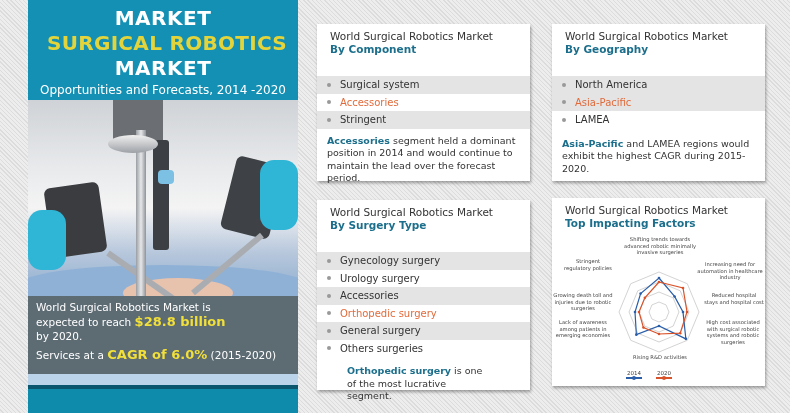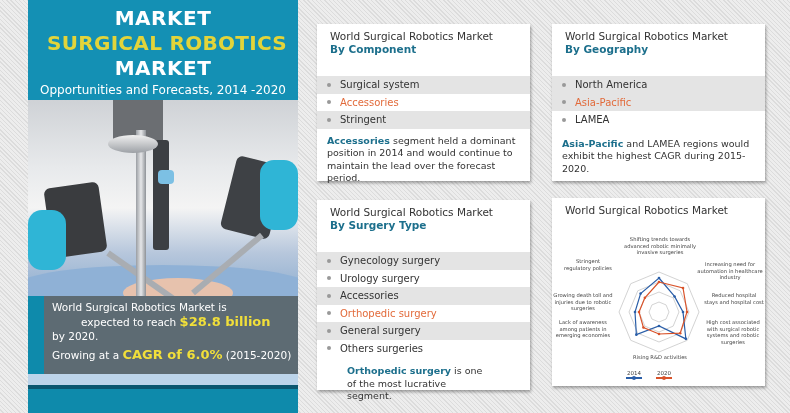--- a/index.html
+++ b/index.html
@@ -36,25 +36,25 @@
   .cap-blue { left: 130px; top: 70px; width: 16px; height: 14px; background: #7cc0e4; border-radius: 4px; }
   .left-unit { left: 20px; top: 85px; width: 55px; height: 70px; background: #3a3c3f; border-radius: 6px; transform: rotate(-8deg); }
   .left-blue { left: 0px; top: 110px; width: 38px; height: 60px; background: #2fb5d6; border-radius: 14px; }
   .right-unit { left: 200px; top: 60px; width: 50px; height: 75px; background: #3e4145; border-radius: 6px; transform: rotate(14deg); }
   .right-blue { left: 232px; top: 60px; width: 38px; height: 70px; background: #2fb5d6; border-radius: 14px; }
   .rod-l { left: 80px; top: 150px; width: 90px; height: 6px; background: #a9adb2; transform: rotate(35deg); transform-origin: left; }
   .rod-r { left: 165px; top: 190px; width: 90px; height: 6px; background: #a9adb2; transform: rotate(-40deg); transform-origin: left; }
   .drape { left: -10px; top: 165px; width: 290px; height: 40px; background: #8fb1d6; border-radius: 50% 50% 0 0; }
   .skin { left: 95px; top: 178px; width: 110px; height: 30px; background: #e7c2ad; border-radius: 50%; }
   .hero-info {
-    position: absolute; left: 16px; top: 296px; width: 270px; height: 78px;
+    position: absolute; left: 0; top: 296px; width: 270px; height: 78px;
     background: rgba(100,104,110,0.92); padding: 4px 8px; color: #ffffff;
   }
   .hero-info .l1 { font-size: 10.5px; line-height: 14px; }
-  .hero-info .l2 { font-size: 10.5px; line-height: 16px; margin-left: 29px; }
+  .hero-info .l2 { font-size: 10.5px; line-height: 16px; }
   .hero-info .hl { color: #f1df3a; font-weight: bold; font-size: 13px; }
   .hero-info .l3 { font-size: 10.5px; line-height: 12px; }
   .hero-info .l4 { font-size: 10.5px; line-height: 16px; margin-top: 5px; }
   .hero-band { position: absolute; left: 0; top: 374px; width: 270px; height: 11px; background: #bcd4ea; }
   .hero-dark { position: absolute; left: 0; top: 385px; width: 270px; height: 4px; background: #0a566f; }
 
   
   .card {
     position: absolute; background: #ffffff;
     box-shadow: 1px 2px 3px rgba(0,0,0,0.35);
@@ -104,21 +104,21 @@
     <div class="arm rod-r"></div>
     <div class="arm shaft2"></div>
     <div class="arm shaft1"></div>
     <div class="arm bowl"></div>
     <div class="arm cap-blue"></div>
   </div>
   <div class="hero-info">
     <div class="l1">World Surgical Robotics Market is</div>
     <div class="l2"><span>expected to reach </span><span class="hl">$28.8 billion</span></div>
     <div class="l3">by 2020.</div>
-    <div class="l4"><span>Growing at a </span><span class="hl">CAGR of 6.0%</span><span> (2015-2020)</span></div>
+    <div class="l4"><span>Services at a </span><span class="hl">CAGR of 6.0%</span><span> (2015-2020)</span></div>
   </div>
   <div class="hero-band"></div>
   <div class="hero-dark"></div>
 </div>
 
 <div class="card c-component">
   <div class="card-head">
     <div class="card-kicker">World Surgical Robotics Market</div>
     <div class="card-heading">By Component</div>
   </div>
@@ -191,20 +191,21 @@
         <span class="dot"></span>
         <span class="txt">Others surgeries</span>
       </li>
   </ul>
   <div class="note" style="padding:8px 38px 0 30px"><span class="em">Orthopedic surgery</span><span> is one of the most lucrative segment.</span></div>
 </div>
 
 <div class="card c-factors">
   <div class="card-head">
     <div class="card-kicker">World Surgical Robotics Market</div>
+    <div class="card-heading">Top Impacting Factors</div>
   </div>
   <div class="radar-wrap">
     <svg id="radar-svg" width="213" height="156">
         <polygon points="107,72 114.07106781186548,74.92893218813452 117,82 114.07106781186548,89.07106781186548 107,92 99.92893218813452,89.07106781186548 97,82 99.92893218813452,74.92893218813452" fill="none" stroke="#c8c8c8" stroke-width="0.8"></polygon>
         <polygon points="107,62 121.14213562373095,67.85786437626905 127,82 121.14213562373095,96.14213562373095 107,102 92.85786437626905,96.14213562373095 87,82 92.85786437626905,67.85786437626905" fill="none" stroke="#c8c8c8" stroke-width="0.8"></polygon>
         <polygon points="107,52 128.21320343559643,60.78679656440357 137,82 128.21320343559643,103.21320343559643 107,112 85.78679656440357,103.21320343559643 77,82 85.78679656440357,60.78679656440357" fill="none" stroke="#c8c8c8" stroke-width="0.8"></polygon>
         <polygon points="107,42 135.2842712474619,53.7157287525381 147,82 135.2842712474619,110.2842712474619 107,122 78.7157287525381,110.2842712474619 67,82 78.7157287525381,53.7157287525381" fill="none" stroke="#c8c8c8" stroke-width="0.8"></polygon>
         <polygon points="107,48 122.55634918610404,66.44365081389596 131,82 133.8700576850888,108.8700576850888 107,96 84.37258300203048,104.62741699796952 83,82 88.61522368914976,63.615223689149765" fill="none" stroke="#2a5ea8" stroke-width="1.2"></polygon>
         <circle cx="107" cy="48" r="1.3" fill="#2a5ea8"></circle>
         <circle cx="122.55634918610404" cy="66.44365081389596" r="1.3" fill="#2a5ea8"></circle>

